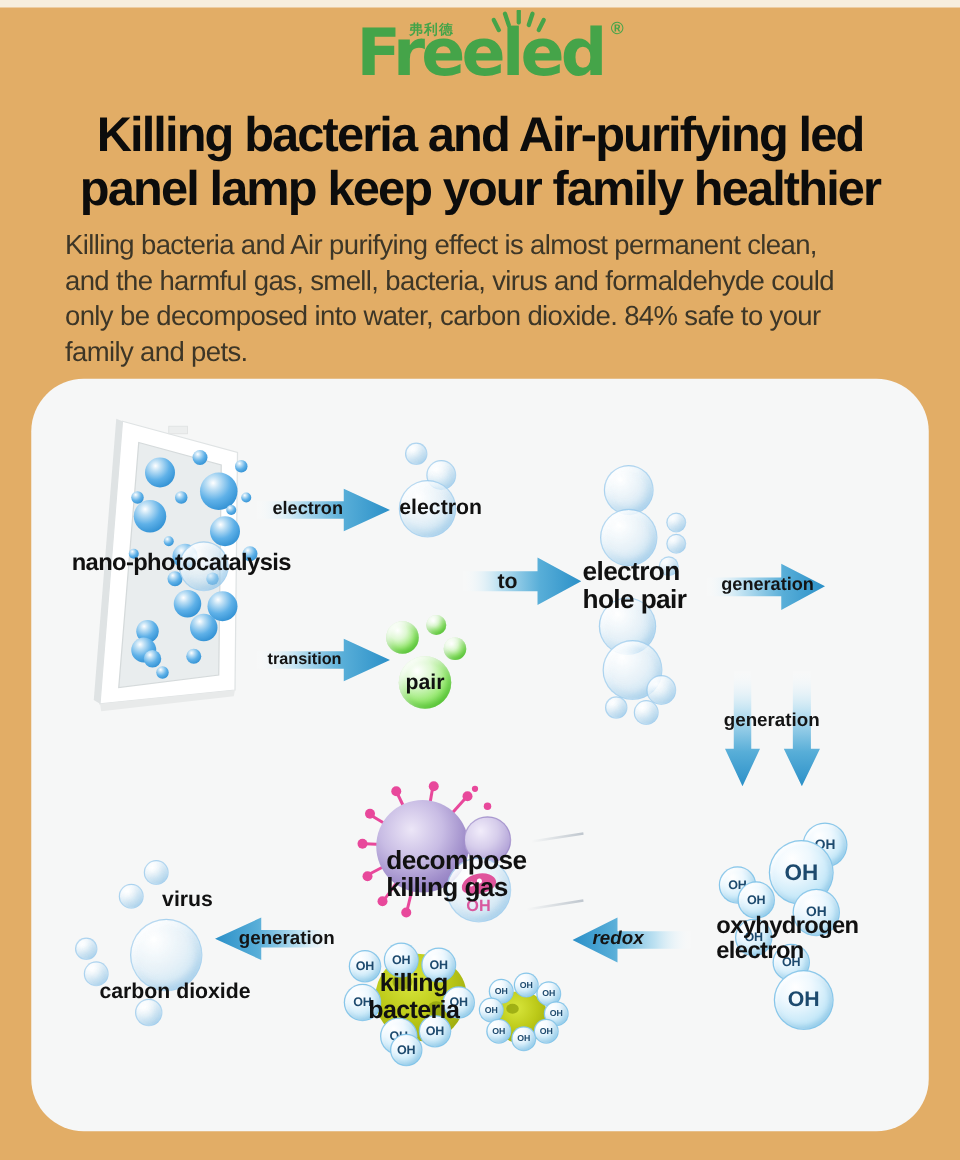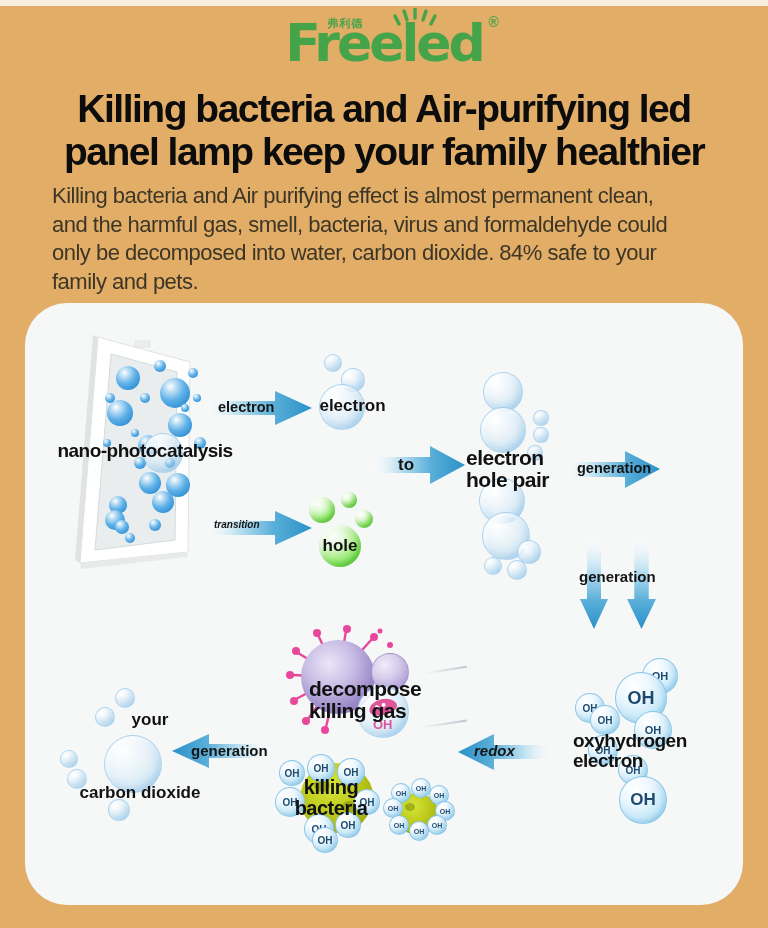--- a/index.html
+++ b/index.html
@@ -206,29 +206,29 @@
   <div class="b clear" style="left:316px;top:65px;width:24px;height:24px;"></div>
   <div class="b clear" style="left:294px;top:81px;width:46px;height:46px;"></div>
   <div class="lbl center" style="left:280px;top:94px;width:95px;font-size:17px;">
     <span>electron</span>
   </div>
 
   <div class="arrow" style="left:180px;top:205px;width:107px;height:40px;">
     <svg viewBox="0 0 107 40" preserveAspectRatio="none">
         <polygon points="0,13 70,13 70,3 107,20 70,37 70,27 0,27" fill="url(#gradR)"></polygon>
       </svg>
-    <span class="al" style="left:9px;top:11px;font-size:10px;font-style:italic;">transition</span>
+    <span class="al" style="left:9px;top:11px;font-size:13px;">transition</span>
   </div>
 
   <div class="b green" style="left:284px;top:194px;width:26px;height:26px;"></div>
   <div class="b green" style="left:316px;top:189px;width:16px;height:16px;"></div>
   <div class="b green" style="left:330px;top:207px;width:18px;height:18px;"></div>
   <div class="b green" style="left:294px;top:222px;width:42px;height:42px;"></div>
   <div class="lbl center" style="left:285px;top:234px;width:60px;font-size:17px;">
-    <span>hole</span>
+    <span>pair</span>
   </div>
 
   <div class="arrow" style="left:345px;top:140px;width:95px;height:44px;">
     <svg viewBox="0 0 95 44" preserveAspectRatio="none">
         <polygon points="0,14 60,14 60,3 95,22 60,41 60,30 0,30" fill="url(#gradR)"></polygon>
       </svg>
     <span class="al" style="left:28px;top:12px;font-size:17px;">to</span>
   </div>
 
   <div class="b clear" style="left:458px;top:69px;width:40px;height:40px;"></div>
@@ -405,19 +405,19 @@
     <span class="al" style="left:19px;top:11px;font-size:15px;">generation</span>
   </div>
 
   <div class="b clear" style="left:90px;top:385px;width:20px;height:20px;"></div>
   <div class="b clear" style="left:70px;top:404px;width:20px;height:20px;"></div>
   <div class="b clear" style="left:79px;top:432px;width:58px;height:58px;"></div>
   <div class="b clear" style="left:35px;top:447px;width:18px;height:18px;"></div>
   <div class="b clear" style="left:42px;top:466px;width:20px;height:20px;"></div>
   <div class="b clear" style="left:83px;top:496px;width:22px;height:22px;"></div>
   <div class="lbl center" style="left:90px;top:408px;width:70px;font-size:17px;">
-    <span>your</span>
+    <span>virus</span>
   </div>
   <div class="lbl center" style="left:50px;top:481px;width:130px;font-size:17px;">
     <span>carbon dioxide</span>
   </div>
 
 </div>
 
 </body></html>

